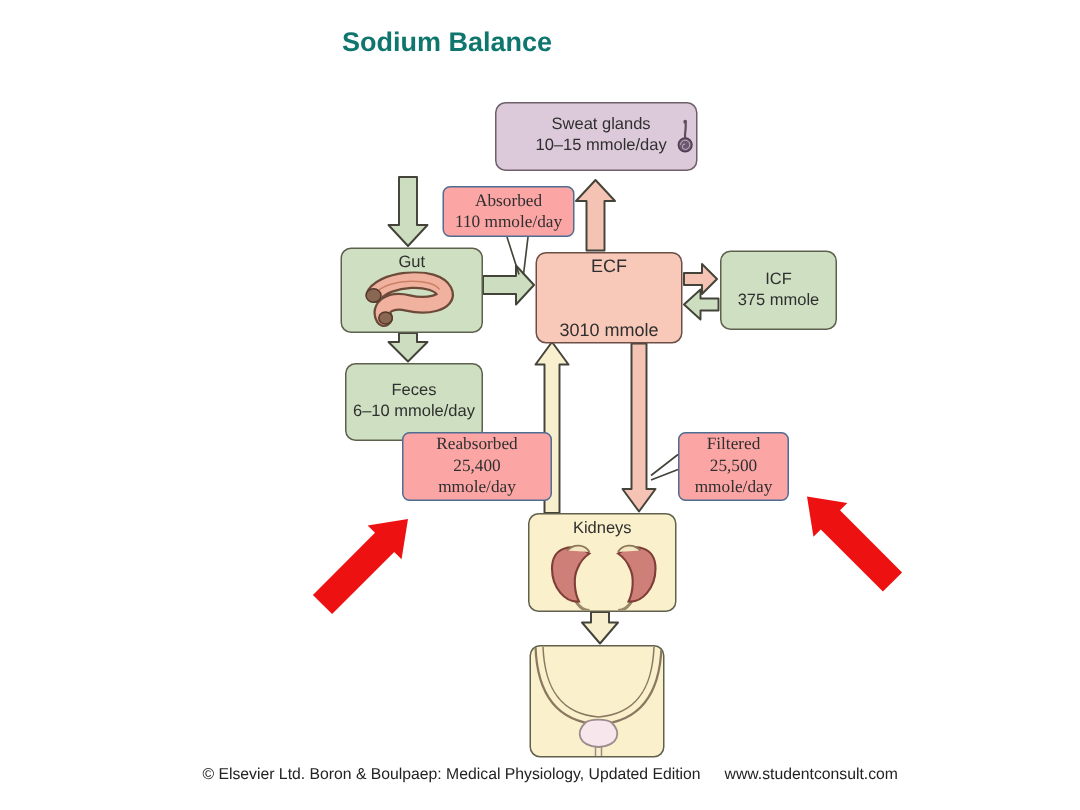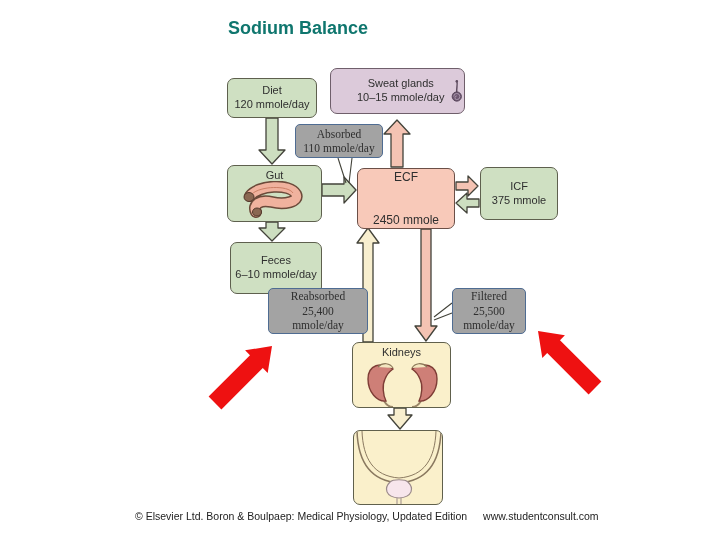--- a/index.html
+++ b/index.html
@@ -7,21 +7,21 @@
          font-family:"Liberation Sans",sans-serif;color:#333;}
   .title{position:absolute;left:228px;top:18px;font-size:18px;font-weight:bold;color:#0f766e;
          font-family:"Liberation Sans",sans-serif;}
   svg.layer{position:absolute;left:0;top:0;pointer-events:none;}
   .box{position:absolute;box-sizing:border-box;border:1.6px solid #5e604e;border-radius:7px;
        display:flex;flex-direction:column;align-items:center;justify-content:center;
        font-size:11px;line-height:1.25;text-align:center;color:#2f2f2f;}
   .green{background:#cfe0c2;border-color:#5e604e;}
   .pink{background:#f8c9b9;border-color:#6b4f47;}
   .purple{background:#dccada;border-color:#6f5f6b;}
-  .blue{background:#a3a3a3;border-color:#4f6c92;font-family:"Liberation Serif",serif;
+  .blue{background:#fca5a5;border-color:#4f6c92;font-family:"Liberation Serif",serif;
         font-size:11.5px;border-radius:5px;}
   .cream{background:#faf0cb;border-color:#60604c;}
   .box .lbl{white-space:nowrap;}
   .illustrated{justify-content:flex-start;padding-top:3px;}
   .illustrated .art{position:absolute;left:0;right:0;bottom:0;}
   .sweatbox{flex-direction:row;justify-content:flex-start;padding-left:26px;gap:6px;}
   .sweatbox .txt{display:flex;flex-direction:column;align-items:center;}
   .urinetext{position:absolute;top:8px;left:0;right:0;text-align:center;z-index:2;}
   .attribution{position:absolute;left:135px;top:510px;font-size:10.5px;color:#222;
                display:flex;gap:16px;white-space:nowrap;}
@@ -49,24 +49,20 @@
       <path d="M338,158 L346,183 M352,158 L349,183"></path>
       <path d="M344,303 L364,317 M344,313 L364,320"></path>
       <path d="M452,303 L434,317 M452,313 L434,320"></path>
     </g>
     <g fill="#ee1111">
       <polygon points="272,346 267.7,372.9 262.8,368 221.4,409.4 208.6,396.6 250,355.2 245.1,350.3"></polygon>
       <polygon points="538,331 542.3,357.9 547.2,353 588.6,394.4 601.4,381.6 560,340.2 564.9,335.3"></polygon>
     </g>
   </svg>
 
-  <div class="box green" style="left:227px;top:78px;width:90px;height:40px;">
-    <div class="lbl">Diet</div>
-    <div class="lbl">120 mmole/day</div>
-  </div>
 
   <div class="box purple sweatbox" style="left:330px;top:68px;width:135px;height:46px;">
     <div class="txt">
       <div class="lbl">Sweat glands</div>
       <div class="lbl">10–15 mmole/day</div>
     </div>
     <svg width="22" height="40" viewBox="0 0 22 40">
       <path d="M11,3 C13,10 10,16 11,22" stroke="#5f4d60" stroke-width="2.4" fill="none"></path>
       <circle cx="11" cy="4" r="2" fill="#5f4d60"></circle>
       <circle cx="11" cy="29" r="7.5" fill="#6d5770" stroke="#4d3b50" stroke-width="1.4"></circle>
@@ -85,21 +81,21 @@
       <path d="M22,15 C30,4 62,2 68,13 C72,21 56,24 44,21 C32,18 24,24 28,31" stroke="#6b4a3a" stroke-width="12" fill="none" stroke-linecap="round"></path>
       <path d="M22,15 C30,4 62,2 68,13 C72,21 56,24 44,21 C32,18 24,24 28,31" stroke="#f0b29e" stroke-width="9" fill="none" stroke-linecap="round"></path>
       <path d="M24,13 C32,5 60,4 65,12" stroke="#cc8066" stroke-width="1" fill="none"></path>
       <ellipse cx="21" cy="16" rx="5" ry="4.5" fill="#8a6752" stroke="#53382c" stroke-width="1"></ellipse>
       <ellipse cx="29" cy="31" rx="4.5" ry="4" fill="#8a6752" stroke="#53382c" stroke-width="1"></ellipse>
     </svg>
   </div>
 
   <div class="box pink" style="left:357px;top:168px;width:98px;height:61px;font-size:12px;gap:28px;">
     <div class="lbl">ECF</div>
-    <div class="lbl">2450 mmole</div>
+    <div class="lbl">3010 mmole</div>
   </div>
 
   <div class="box green" style="left:480px;top:167px;width:78px;height:53px;">
     <div class="lbl">ICF</div>
     <div class="lbl">375 mmole</div>
   </div>
 
   <div class="box green" style="left:230px;top:242px;width:92px;height:52px;">
     <div class="lbl">Feces</div>
     <div class="lbl">6–10 mmole/day</div>

